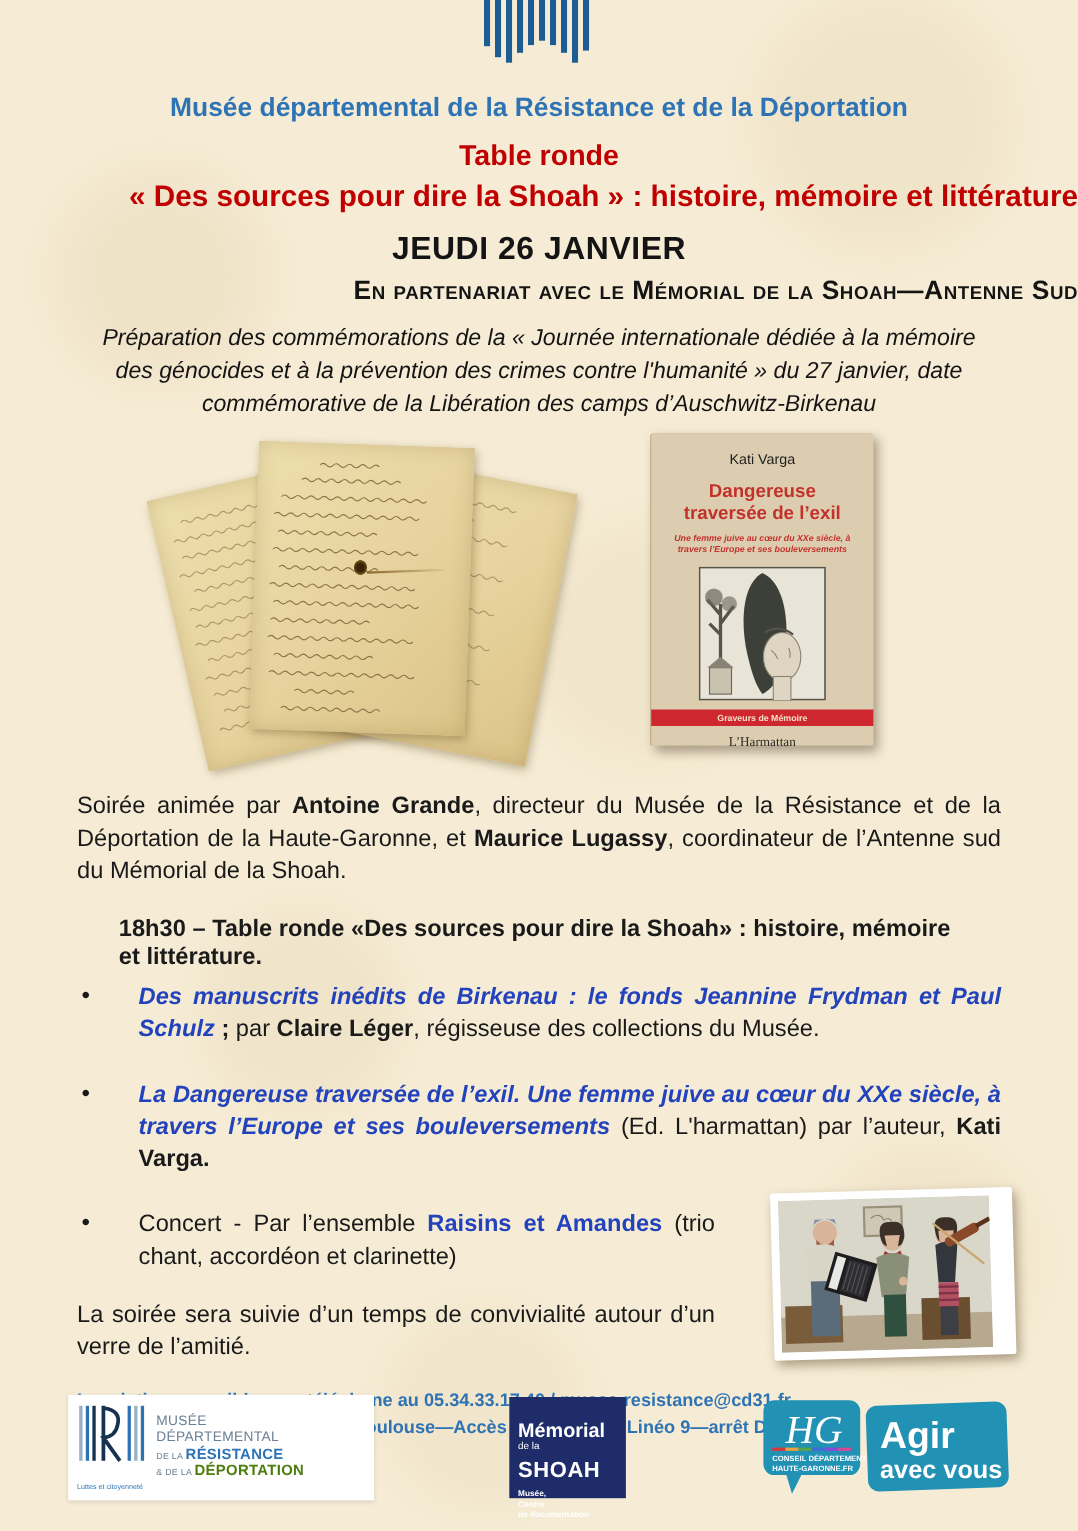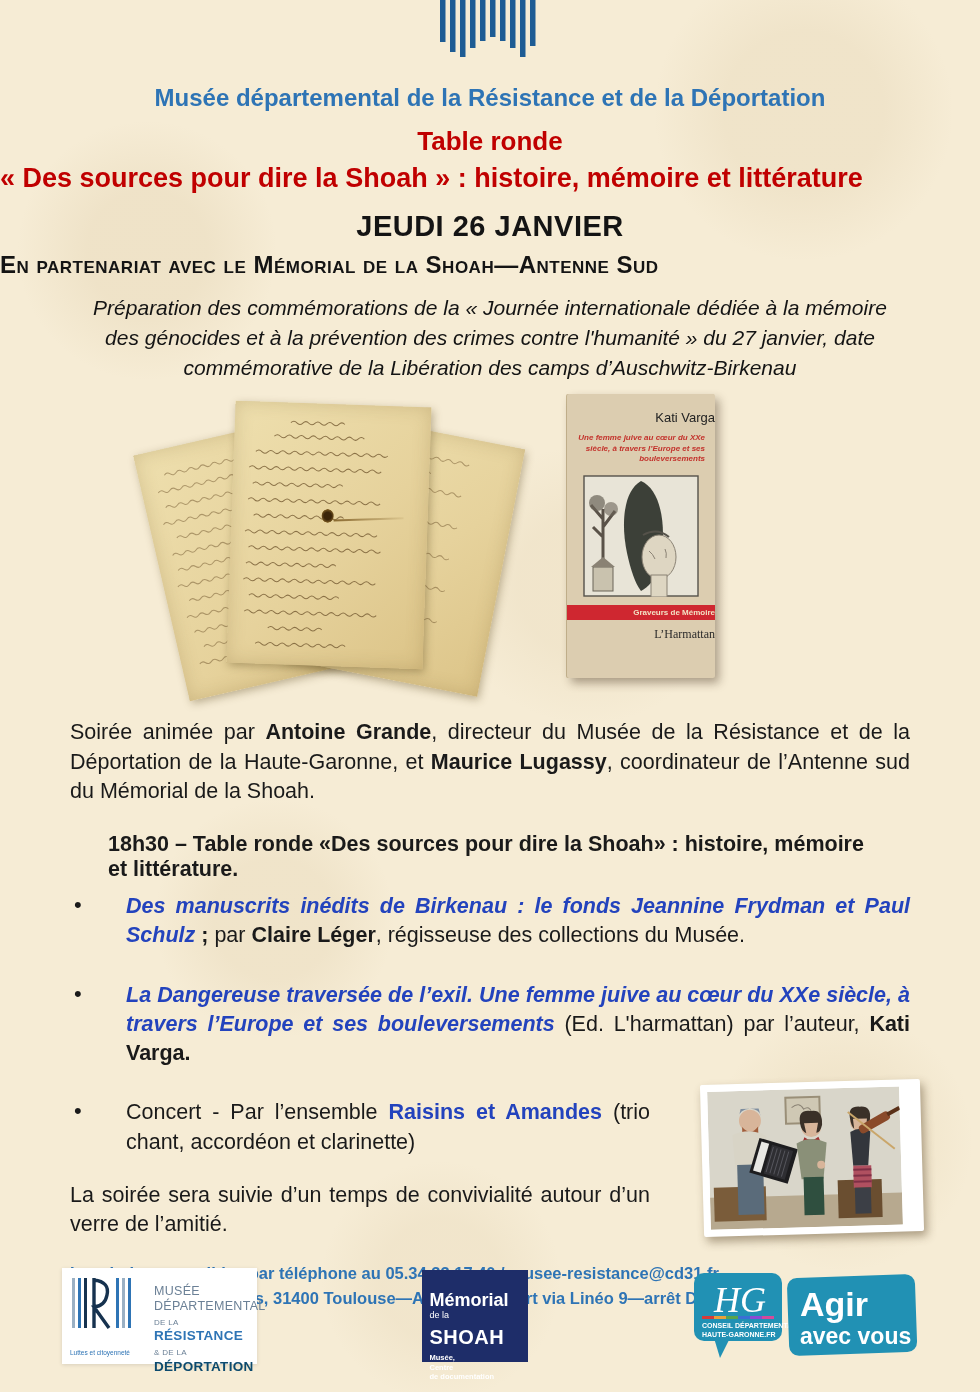--- a/index.html
+++ b/index.html
@@ -11,41 +11,41 @@
       radial-gradient(circle at 82% 8%,  rgba(196,170,120,.12) 0 80px, transparent 150px),
       radial-gradient(circle at 60% 42%, rgba(196,170,120,.10) 0 70px, transparent 140px),
       radial-gradient(circle at 28% 66%, rgba(196,170,120,.12) 0 60px, transparent 120px),
       radial-gradient(circle at 86% 82%, rgba(196,170,120,.10) 0 70px, transparent 130px),
       radial-gradient(circle at 45% 92%, rgba(196,170,120,.10) 0 60px, transparent 120px),
       #f6ecd5;
   }
   .top-logo{display:block;margin:0 auto;width:102px;height:58px;}
   .h-org{margin:26px 0 0;text-align:center;font-size:24px;font-weight:bold;color:#2e74b5;}
   .h-type{margin:14px 0 0;text-align:center;font-size:26px;font-weight:bold;color:#c00000;}
-  .h-title{margin:6px 0 0;text-align:left;font-size:27px;font-weight:bold;color:#c00000;}
+  .h-title{margin:6px 0 0;text-align:right;font-size:27px;font-weight:bold;color:#c00000;}
   .h-date{margin:16px 0 0;text-align:center;font-size:29px;font-weight:bold;color:#141414;letter-spacing:.5px;}
   .h-time{margin:4px 0 0;text-align:center;font-size:24px;font-weight:bold;color:#141414;}
-  .h-partner{margin:8px 0 0;text-align:left;font-size:24px;font-weight:600;color:#141414;font-variant:small-caps;letter-spacing:.5px;}
+  .h-partner{margin:8px 0 0;text-align:right;font-size:24px;font-weight:600;color:#141414;font-variant:small-caps;letter-spacing:.5px;}
   .intro{margin:14px auto 0;width:830px;text-align:center;font-style:italic;font-size:21px;line-height:1.42;color:#141414;}
 
   .images-row{position:relative;height:300px;margin-top:12px;}
   .manuscripts{position:absolute;left:145px;top:8px;width:360px;height:288px;}
   .sheet{position:absolute;background:linear-gradient(135deg,#eedfae,#e6d29c 55%,#dcc488);
          box-shadow:2px 3px 9px rgba(90,70,30,.38), inset 0 0 18px rgba(120,90,40,.22);}
   .sheet svg{width:100%;height:100%;}
   .sheet-left  {left:14px; top:28px;width:200px;height:252px;transform:rotate(-13deg);z-index:1;}
   .sheet-right {left:158px;top:26px;width:200px;height:252px;transform:rotate(11deg); z-index:2;}
   .sheet-mid   {left:86px; top:2px; width:196px;height:262px;transform:rotate(2deg);  z-index:3;}
   .burn{position:absolute;left:46%;top:40%;width:12px;height:14px;border-radius:50%;
         background:radial-gradient(circle,#3a2408 0 40%,#7a5a22 70%,transparent 75%);}
   .scratch{position:absolute;left:52%;top:43%;width:70px;height:2px;background:linear-gradient(90deg,#8a6a30,rgba(138,106,48,.1));transform:rotate(-4deg);}
 
-  .book{position:absolute;left:567px;top:0;width:148px;height:284px;background:#dccdb0;
+  .book{position:absolute;left:592px;top:0;width:202px;height:284px;background:#dccdb0;
         border-radius:2px;box-shadow:4px 5px 10px rgba(60,40,20,.4), -1px 0 0 #c9b892;
-        text-align:right;}
+        text-align:center;}
   .book .author{margin-top:16px;font-size:13px;color:#222;}
   .book .btitle{margin-top:12px;font-size:17px;line-height:1.15;font-weight:bold;color:#c3312b;}
   .book .bsub{margin:8px 10px 0;font-size:8px;line-height:1.3;font-weight:bold;font-style:italic;color:#c3312b;}
   .book .etch{display:block;margin:10px auto 0;width:116px;height:122px;}
   .book .band{margin-top:8px;height:15px;background:#cf2730;color:#f2e2c4;font-size:8px;font-weight:bold;line-height:15px;}
   .book .pub{margin-top:7px;font-size:12px;color:#2a2a2a;font-family:"Liberation Serif",serif;}
 
   .body-text{margin:0 70px;font-size:21.5px;line-height:1.36;text-align:justify;}
   .host{margin-top:24px;}
   .schedule{margin:26px 108px 0;font-size:21.5px;font-weight:bold;}
@@ -60,27 +60,27 @@
   .concert{margin-right:330px;}
   .closing{margin:24px 330px 0 70px;font-size:21.5px;line-height:1.36;text-align:justify;}
 
   .photo{position:absolute;right:58px;top:-16px;width:206px;background:#fff;padding:7px;
          transform:rotate(-1.6deg);box-shadow:3px 5px 10px rgba(80,60,30,.45);border-radius:2px;}
   .photo svg{display:block;width:192px;height:138px;}
 
   .footer-contact{margin:22px 70px 0;color:#2e74b5;font-weight:bold;font-size:16.5px;line-height:1.5;}
 
   .logos{position:absolute;left:0;right:0;bottom:28px;display:flex;align-items:center;justify-content:space-between;padding:0 62px;}
-  .logo-museum{display:flex;gap:20px;background:#fff;width:195px;height:96px;box-shadow:0 1px 4px rgba(0,0,0,.12);padding:6px 8px;box-sizing:border-box;}
+  .logo-museum{display:flex;gap:8px;background:#fff;width:278px;height:96px;box-shadow:0 1px 4px rgba(0,0,0,.12);padding:6px 8px;box-sizing:border-box;}
   .lm-left{width:64px;position:relative;}
   .lm-tag{position:absolute;left:0;bottom:2px;font-size:6.5px;color:#2e74b5;white-space:nowrap;}
   .lm-text{font-size:12.5px;color:#6b8096;line-height:1.18;padding-top:10px;letter-spacing:.3px;}
   .lm-text .sm{font-size:8px;color:#6b8096;}
   .lm-text .res{font-size:13.5px;font-weight:bold;color:#2e74b5;}
-  .lm-text .dep{font-size:13.5px;font-weight:bold;color:#0c4a6e;}
+  .lm-text .dep{font-size:13.5px;font-weight:bold;color:#4d7c0f;}
   .logo-memorial{width:106px;height:92px;background:#1e2d69;color:#fff;padding:22px 8px;box-sizing:border-box;}
   .mem1{font-size:18px;font-weight:bold;line-height:.9;}
   .mem2{font-size:9px;vertical-align:4px;}
   .mem3{font-size:20px;font-weight:bold;letter-spacing:.5px;}
   .mem-sub{margin-top:4px;font-size:7.5px;font-weight:bold;line-height:1.25;}
   .logo-hg{width:226px;height:96px;}
 </style>
 </head>
 <body>
 
@@ -172,20 +172,24 @@
             <use href="#hw-short" x="40" y="226"></use>
           <use href="#hw-med" x="28" y="242"></use>
         </svg>
         <div class="burn"></div>
         <div class="scratch"></div>
       </div>
     </div>
 
     <div class="book">
       <div class="author">Kati Varga</div>
+      <div class="btitle">
+        <span>Dangereuse</span><br>
+        <span>traversée de l’exil</span>
+      </div>
       <div class="bsub">Une femme juive au cœur du XXe siècle, à travers l’Europe et ses bouleversements</div>
       <svg class="etch" viewBox="0 0 116 122">
         <rect x="1" y="1" width="114" height="120" fill="#e8e4d7" stroke="#55524a" stroke-width="1.4"></rect>
         <path d="M58 6 C40 16 38 50 44 78 C48 96 52 108 58 116 C74 108 80 86 80 60 C80 32 72 12 58 6Z" fill="#3c4038"></path>
         <path d="M20 116 V34 M20 44 L8 30 M20 52 L32 36 M20 62 L10 52" stroke="#5a5248" stroke-width="3" fill="none"></path>
         <circle cx="14" cy="28" r="8" fill="#6a6458" opacity=".7"></circle>
         <circle cx="28" cy="34" r="7" fill="#6a6458" opacity=".6"></circle>
         <rect x="10" y="92" width="20" height="24" fill="#c9c2ae" stroke="#6a6458"></rect>
         <path d="M8 92 L20 82 L32 92Z" fill="#8a8274"></path>
         <ellipse cx="76" cy="82" rx="17" ry="22" fill="#ded6c2" stroke="#8a8274"></ellipse>

